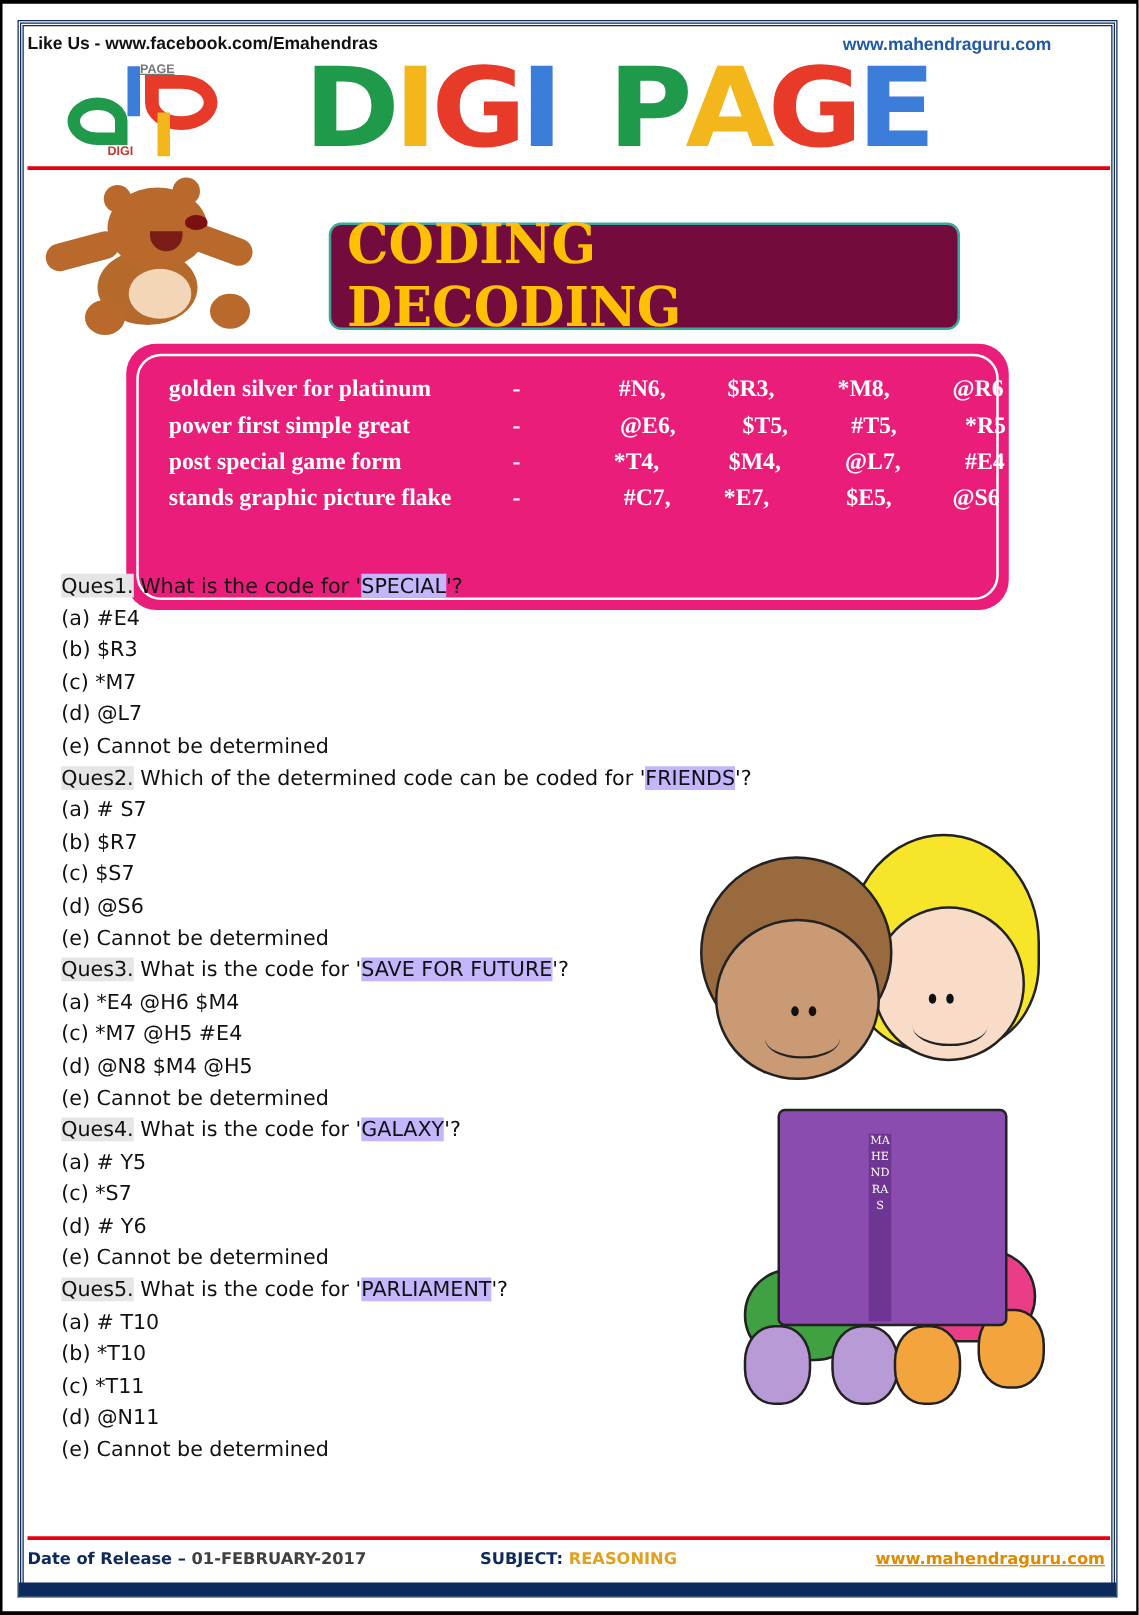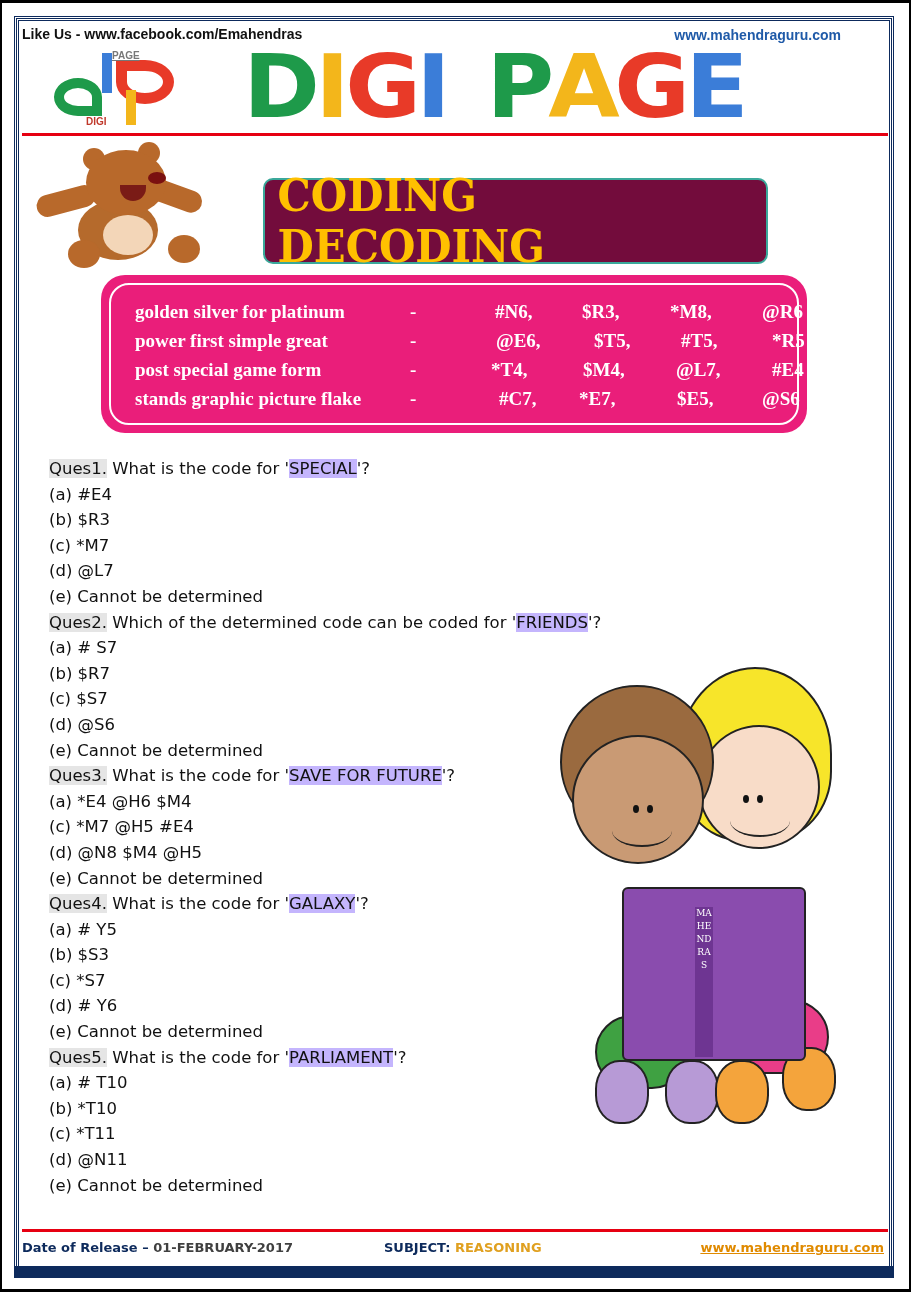--- a/index.html
+++ b/index.html
@@ -37,21 +37,21 @@
   .bear .arm-l { position:absolute; left:8px; top:50px; width:60px; height:22px; background:#b8692b; border-radius:12px; transform:rotate(-15deg); }
   .bear .arm-r { position:absolute; left:120px; top:45px; width:55px; height:22px; background:#b8692b; border-radius:12px; transform:rotate(20deg); }
   .bear .nose { position:absolute; left:120px; top:32px; width:18px; height:12px; background:#7a1010; border-radius:50%; }
   .bear .mouth { position:absolute; left:92px; top:45px; width:26px; height:16px; background:#7a1b16; border-radius:0 0 14px 14px; }
   .bear .foot-l { position:absolute; left:40px; top:100px; width:32px; height:28px; background:#b8692b; border-radius:50%; }
   .bear .foot-r { position:absolute; left:140px; top:95px; width:32px; height:28px; background:#b8692b; border-radius:50%; }
 
   .title-box { position:absolute; left:263px; top:178px; width:505px; height:86px; background:#730c3c; border:2px solid #3aa89a; border-radius:10px; box-sizing:border-box; display:flex; align-items:center; justify-content:center; }
   .title-box span { font-family:"DejaVu Serif", serif; font-weight:bold; font-size:44px; color:#ffc000; letter-spacing:0px; transform:scaleX(0.95); }
 
-  .code-box { position:absolute; left:101px; top:275px; width:706px; height:158px; background:#ea1e7a; border-radius:24px; box-sizing:border-box; }
+  .code-box { position:absolute; left:101px; top:275px; width:706px; height:213px; background:#ea1e7a; border-radius:24px; box-sizing:border-box; }
   .code-box-inner { position:absolute; left:8px; top:8px; right:8px; bottom:8px; border:2px solid #ffffff; border-radius:20px; }
   .code-row { position:absolute; left:34px; width:650px; height:28px; font-family:"Liberation Serif", serif; font-weight:bold; font-size:19px; color:#ffffff; }
   .code-row .phrase { position:absolute; left:0; top:0; }
   .code-row .dash { position:absolute; left:275px; top:0; }
   .code-row .c { position:absolute; top:0; }
 
   .questions { position:absolute; left:49px; top:456px; width:540px; font-family:"DejaVu Sans", sans-serif; font-size:16.5px; line-height:25.6px; color:#111; }
   .q-line { white-space:pre; height:25.6px; }
   .ques-label { background:#e5e5e5; }
   .hl { background:#c4b5fd; }
@@ -182,21 +182,20 @@
   <div class="q-line">(e) Cannot be determined</div>
 
   <div class="q-line"><span class="ques-label">Ques3.</span><span> What is the code for '</span><span class="hl">SAVE FOR FUTURE</span><span>'?</span></div>
   <div class="q-line">(a) *E4 @H6 $M4</div>
   <div class="q-line">(c) *M7 @H5 #E4</div>
   <div class="q-line">(d) @N8 $M4 @H5</div>
   <div class="q-line">(e) Cannot be determined</div>
 
   <div class="q-line"><span class="ques-label">Ques4.</span><span> What is the code for '</span><span class="hl">GALAXY</span><span>'?</span></div>
   <div class="q-line">(a) # Y5</div>
-  <div class="q-line">(b) $S3</div>
   <div class="q-line">(c) *S7</div>
   <div class="q-line">(d) # Y6</div>
   <div class="q-line">(e) Cannot be determined</div>
 
   <div class="q-line"><span class="ques-label">Ques5.</span><span> What is the code for '</span><span class="hl">PARLIAMENT</span><span>'?</span></div>
   <div class="q-line">(a) # T10</div>
   <div class="q-line">(b) *T10</div>
   <div class="q-line">(c) *T11</div>
   <div class="q-line">(d) @N11</div>
   <div class="q-line">(e) Cannot be determined</div>

